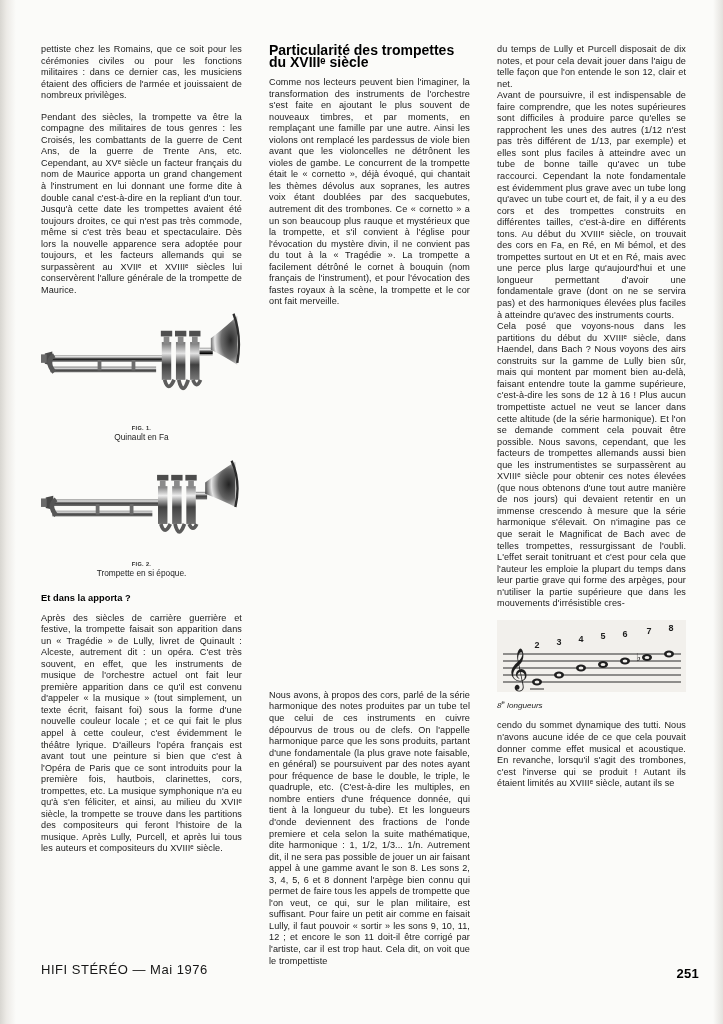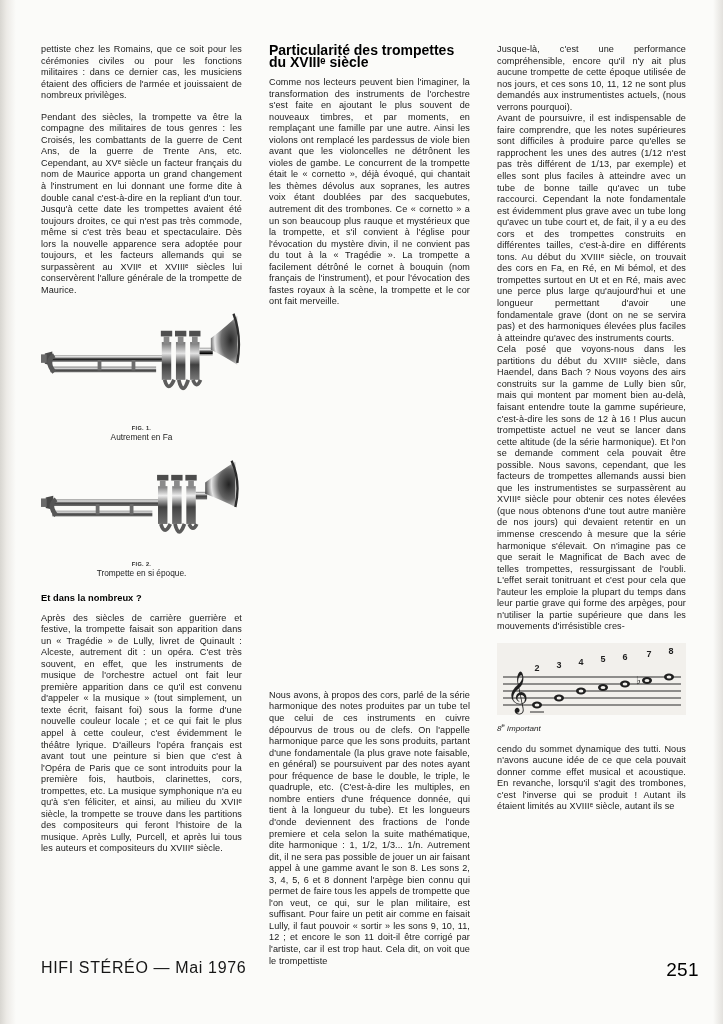--- a/index.html
+++ b/index.html
@@ -125,30 +125,30 @@
     font-style: italic;
     color: #1c1c1c;
     margin: 3px 0 11px 0;
   }
   .music-cap sup { font-style: normal; font-size: 6px; }
 
   .footer-left {
     position: absolute;
     left: 41px;
     bottom: 47px;
-    font-size: 16px;
+    font-size: 13px;
     letter-spacing: 0.04em;
     color: #161616;
   }
   .page-num {
     position: absolute;
     right: 24px;
     bottom: 43px;
-    font-size: 19px;
-    font-weight: normal;
+    font-size: 13px;
+    font-weight: bold;
     letter-spacing: 0.02em;
     color: #000;
   }
 </style>
 </head>
 <body>
 
 <div id="page">
 
   <div class="columns">
@@ -210,21 +210,21 @@
 
           <rect x="168" y="40" width="14" height="8" fill="url(#brass1)"></rect>
 
           <path d="M180 30 q18 -14 28 -24 l0 52 q-12 -8 -28 -16 Z" fill="url(#bellg1)"></path>
           <path d="M204 4 q9 24 4 52" stroke="#2e2e2e" stroke-width="2.5" fill="none"></path>
 
           <rect x="60" y="53" width="4" height="11" fill="#6d6d6d"></rect>
           <rect x="96" y="53" width="4" height="11" fill="#6d6d6d"></rect>
         </svg>
         <div class="fig-num">FIG. 1.</div>
-        <div class="fig-cap">Autrement en Fa</div>
+        <div class="fig-cap">Quinault en Fa</div>
       </div>
 
       <div class="fig">
         <svg class="fig-img" viewBox="0 0 213 110" preserveAspectRatio="xMidYMid meet">
           <defs>
             <linearGradient id="brass3" x1="0" y1="0" x2="0" y2="1">
               <stop offset="0%" stop-color="#7a7a7a"></stop>
               <stop offset="25%" stop-color="#ededed"></stop>
               <stop offset="55%" stop-color="#424242"></stop>
               <stop offset="100%" stop-color="#6e6e6e"></stop>
@@ -258,36 +258,36 @@
           <rect x="164" y="38" width="12" height="8" fill="url(#brass3)"></rect>
           <path d="M174 28 q20 -15 32 -22 l0 48 q-14 -7 -32 -14 Z" fill="url(#bellg2)"></path>
           <path d="M202 5 q10 22 4 49" stroke="#2b2b2b" stroke-width="2.5" fill="none"></path>
           <rect x="58" y="51" width="4" height="11" fill="#6b6b6b"></rect>
           <rect x="94" y="51" width="4" height="11" fill="#6b6b6b"></rect>
         </svg>
         <div class="fig-num">FIG. 2.</div>
         <div class="fig-cap">Trompette en si époque.</div>
       </div>
 
-      <h2 class="section-head">Et dans la nombreux ?</h2>
+      <h2 class="section-head">Et dans la apporta ?</h2>
       <p>Après des siècles de carrière guerrière et festive, la trompette faisait son apparition dans un « Tragédie » de Lully, livret de Quinault : Alceste, autrement dit : un opéra. C'est très souvent, en effet, que les instruments de musique de l'orchestre actuel ont fait leur première apparition dans ce qu'il est convenu d'appeler « la musique » (tout simplement, un texte écrit, faisant foi) sous la forme d'une nouvelle couleur locale ; et ce qui fait le plus appel à cette couleur, c'est évidemment le théâtre lyrique. D'ailleurs l'opéra français est avant tout une peinture si bien que c'est à l'Opéra de Paris que ce sont introduits pour la première fois, hautbois, clarinettes, cors, trompettes, etc. La musique symphonique n'a eu qu'à s'en féliciter, et ainsi, au milieu du XVIIᵉ siècle, la trompette se trouve dans les partitions des compositeurs qui feront l'histoire de la musique. Après Lully, Purcell, et après lui tous les auteurs et compositeurs du XVIIIᵉ siècle.</p>
 
     </div>
 
     <div class="col col-2">
       <h2 class="section-head-mid">Particularité des trompettes du XVIIIᵉ siècle</h2>
       <p>Comme nos lecteurs peuvent bien l'imaginer, la transformation des instruments de l'orchestre s'est faite en ajoutant le plus souvent de nouveaux timbres, et par moments, en remplaçant une famille par une autre. Ainsi les violons ont remplacé les pardessus de viole bien avant que les violoncelles ne détrônent les violes de gambe. Le concurrent de la trompette était le « cornetto », déjà évoqué, qui chantait les thèmes dévolus aux sopranes, les autres voix étant doublées par des sacquebutes, autrement dit des trombones. Ce « cornetto » a un son beaucoup plus rauque et mystérieux que la trompette, et s'il convient à l'église pour l'évocation du mystère divin, il ne convient pas du tout à la « Tragédie ». La trompette a facilement détrôné le cornet à bouquin (nom français de l'instrument), et pour l'évocation des fastes royaux à la scène, la trompette et le cor ont fait merveille.</p>
 
       <div style="height:372px"></div>
 
       <p>Nous avons, à propos des cors, parlé de la série harmonique des notes produites par un tube tel que celui de ces instruments en cuivre dépourvus de trous ou de clefs. On l'appelle harmonique parce que les sons produits, partant d'une fondamentale (la plus grave note faisable, en général) se poursuivent par des notes ayant pour fréquence de base le double, le triple, le quadruple, etc. (C'est-à-dire les multiples, en nombre entiers d'une fréquence donnée, qui tient à la longueur du tube). Et les longueurs d'onde deviennent des fractions de l'onde premiere et cela selon la suite mathématique, dite harmonique : 1, 1/2, 1/3... 1/n. Autrement dit, il ne sera pas possible de jouer un air faisant appel à une gamme avant le son 8. Les sons 2, 3, 4, 5, 6 et 8 donnent l'arpège bien connu qui permet de faire tous les appels de trompette que l'on veut, ce qui, sur le plan militaire, est suffisant. Pour faire un petit air comme en faisait Lully, il faut pouvoir « sortir » les sons 9, 10, 11, 12 ; et encore le son 11 doit-il être corrigé par l'artiste, car il est trop haut. Cela dit, on voit que le trompettiste</p>
     </div>
 
     <div class="col col-3">
-      <p>Jusque-là, c'est une performance compréhensible, encore qu'il n'y ait plus aucune trompette de cette époque utilisée de nos jours, et ces sons 10, 11, 12 ne sont plus demandés aux instrumentistes actuels, (nous verrons pourquoi).</p>
+      <p>du temps de Lully et Purcell disposait de dix notes, et pour cela devait jouer dans l'aigu de telle façon que l'on entende le son 12, clair et net.</p>
       <p>Avant de poursuivre, il est indispensable de faire comprendre, que les notes supérieures sont difficiles à produire parce qu'elles se rapprochent les unes des autres (1/12 n'est pas très différent de 1/13, par exemple) et elles sont plus faciles à atteindre avec un tube de bonne taille qu'avec un tube raccourci. Cependant la note fondamentale est évidemment plus grave avec un tube long qu'avec un tube court et, de fait, il y a eu des cors et des trompettes construits en différentes tailles, c'est-à-dire en différents tons. Au début du XVIIIᵉ siècle, on trouvait des cors en Fa, en Ré, en Mi bémol, et des trompettes surtout en Ut et en Ré, mais avec une perce plus large qu'aujourd'hui et une longueur permettant d'avoir une fondamentale grave (dont on ne se servira pas) et des harmoniques élevées plus faciles à atteindre qu'avec des instruments courts.</p>
       <p>Cela posé que voyons-nous dans les partitions du début du XVIIIᵉ siècle, dans Haendel, dans Bach ? Nous voyons des airs construits sur la gamme de Lully bien sûr, mais qui montent par moment bien au-delà, faisant entendre toute la gamme supérieure, c'est-à-dire les sons de 12 à 16 ! Plus aucun trompettiste actuel ne veut se lancer dans cette altitude (de la série harmonique). Et l'on se demande comment cela pouvait être possible. Nous savons, cependant, que les facteurs de trompettes allemands aussi bien que les instrumentistes se surpassèrent au XVIIIᵉ siècle pour obtenir ces notes élevées (que nous obtenons d'une tout autre manière de nos jours) qui devaient retentir en un immense crescendo à mesure que la série harmonique s'élevait. On n'imagine pas ce que serait le Magnificat de Bach avec de telles trompettes, ressurgissant de l'oubli. L'effet serait tonitruant et c'est pour cela que l'auteur les emploie la plupart du temps dans leur partie grave qui forme des arpèges, pour n'utiliser la partie supérieure que dans les mouvements d'irrésistible cres-</p>
 
       <div class="music-fig">
         <svg viewBox="0 0 189 72" width="189" height="72">
           <rect x="0" y="0" width="189" height="72" fill="#f2f0ec"></rect>
 
           <g stroke="#2b2b2b" stroke-width="1">
             <line x1="6" y1="34" x2="184" y2="34"></line>
             <line x1="6" y1="41" x2="184" y2="41"></line>
@@ -325,21 +325,21 @@
             <text x="40" y="28">2</text>
             <text x="62" y="25">3</text>
             <text x="84" y="22">4</text>
             <text x="106" y="19">5</text>
             <text x="128" y="17">6</text>
             <text x="152" y="14">7</text>
             <text x="174" y="11">8</text>
           </g>
         </svg>
         <div class="music-cap">
-          <span>8</span><sup>e</sup><span> important</span>
+          <span>8</span><sup>e</sup><span> longueurs</span>
         </div>
       </div>
 
       <p>cendo du sommet dynamique des tutti. Nous n'avons aucune idée de ce que cela pouvait donner comme effet musical et acoustique. En revanche, lorsqu'il s'agit des trombones, c'est l'inverse qui se produit ! Autant ils étaient limités au XVIIIᵉ siècle, autant ils se</p>
     </div>
 
   </div>
 
   <div class="footer-left">HIFI STÉRÉO — Mai 1976</div>
   <div class="page-num">251</div>

